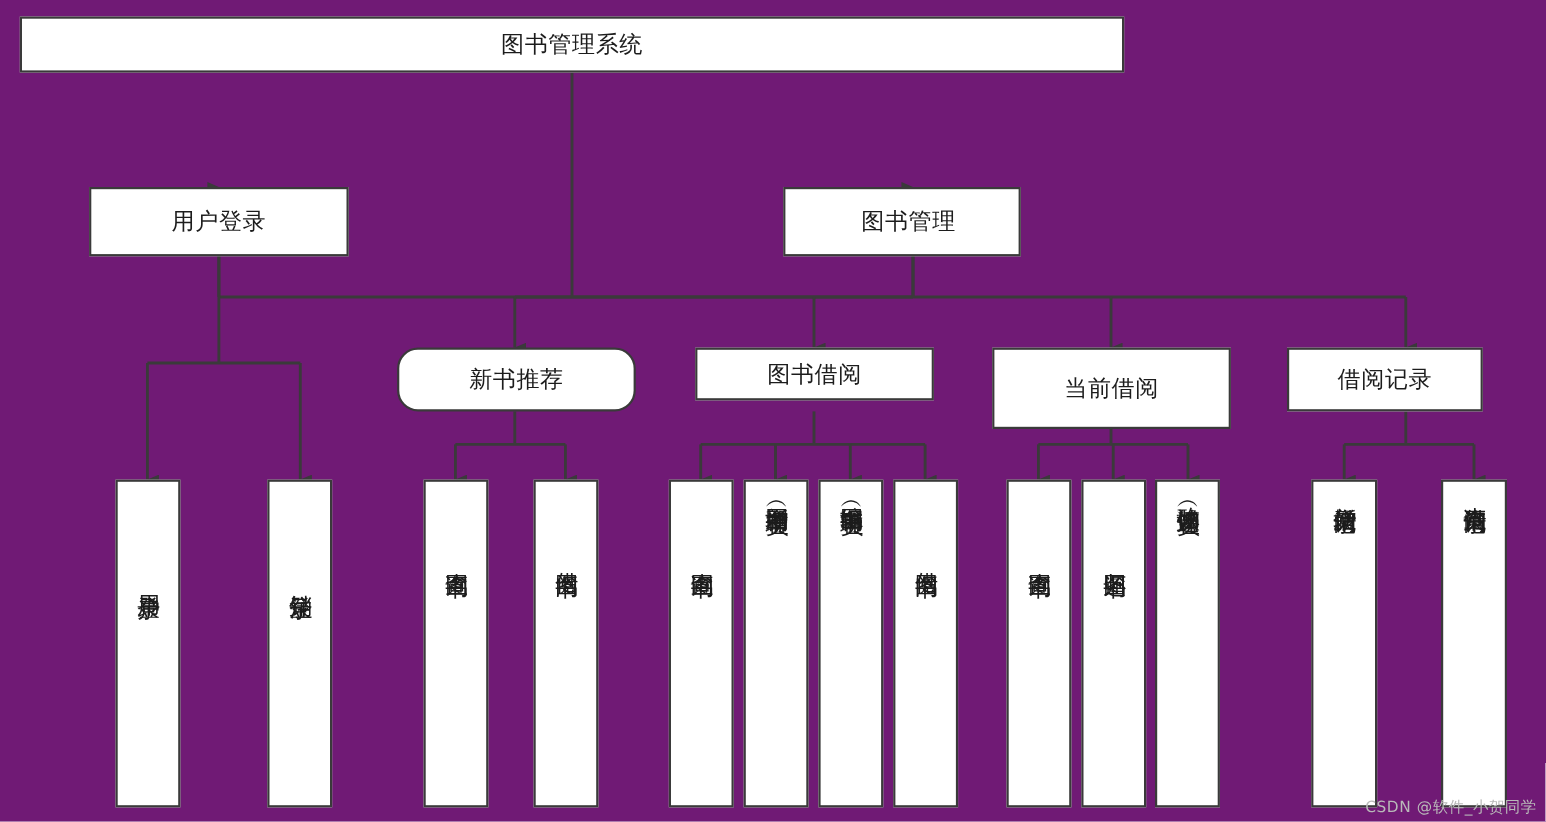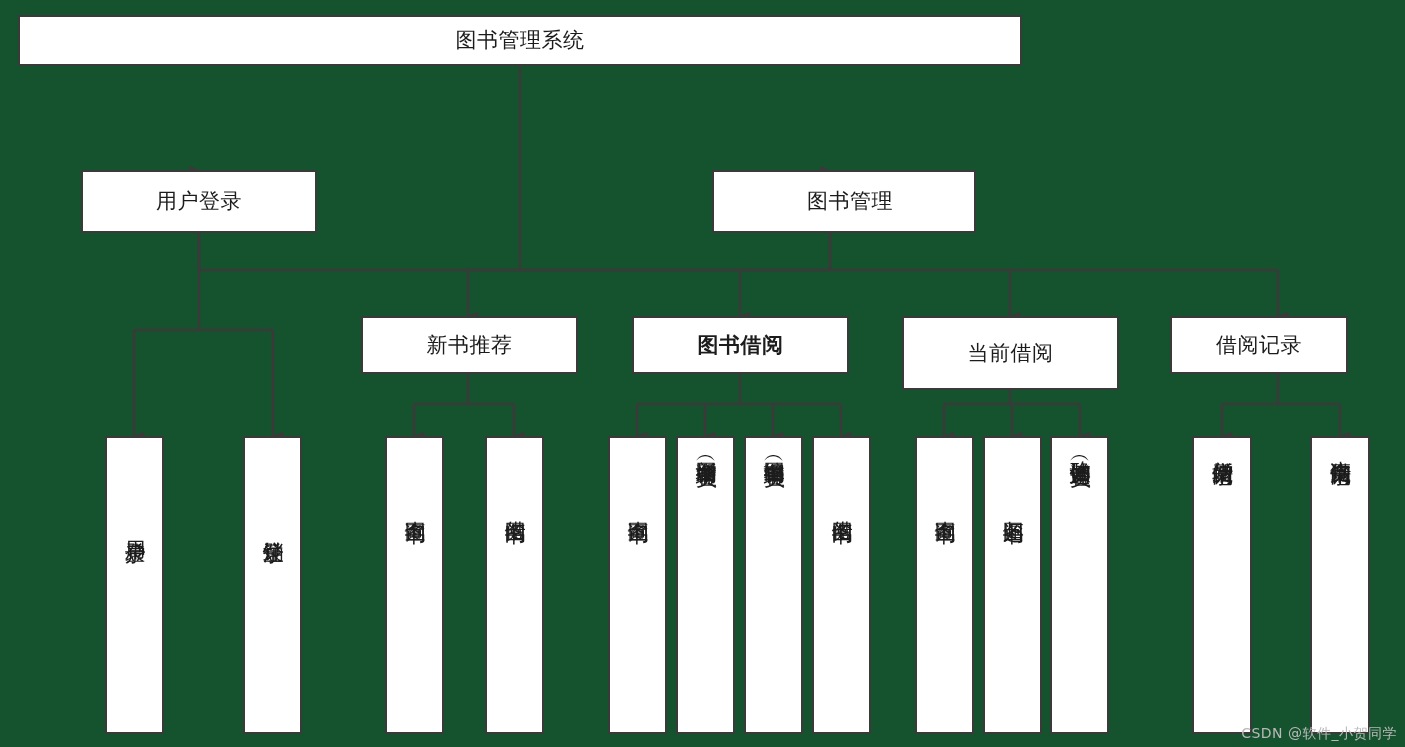--- a/index.html
+++ b/index.html
@@ -9,21 +9,21 @@
     background: #ffffff;
   }
   body {
     font-family: "DejaVu Sans", "Liberation Sans", sans-serif;
     color: #1a1a1a;
   }
   #diagram {
     position: relative;
     width: 1405px;
     height: 747px;
-    background: #14532d;
+    background: #701a75;
     overflow: hidden;
   }
   #connectors {
     position: absolute;
     left: 0;
     top: 0;
     width: 1405px;
     height: 747px;
     pointer-events: none;
   }
@@ -138,28 +138,28 @@
     </g>
   </svg>
 
   <div class="node root" style="left:18px; top:15px; width:1004px; height:51px;">
     <span class="node-label">图书管理系统</span>
   </div>
 
   <div class="node" style="left:81px; top:170px; width:236px; height:63px;">
     <span class="node-label">用户登录</span>
   </div>
-  <div class="node" style="left:712px; top:170px; width:264px; height:63px;padding-left:12px;">
+  <div class="node" style="left:712px; top:170px; width:216px; height:63px;padding-left:12px;">
     <span class="node-label">图书管理</span>
   </div>
 
-  <div class="node" style="left:361px; top:316px; width:217px; height:58px;">
+  <div class="node" style="left:361px; top:316px; width:217px; height:58px;border-radius:19px;">
     <span class="node-label">新书推荐</span>
   </div>
-  <div class="node" style="left:632px; top:316px; width:217px; height:58px;font-weight:bold;">
+  <div class="node" style="left:632px; top:316px; width:217px; height:48px;">
     <span class="node-label">图书借阅</span>
   </div>
   <div class="node" style="left:902px; top:316px; width:217px; height:74px;">
     <span class="node-label">当前借阅</span>
   </div>
   <div class="node" style="left:1170px; top:316px; width:178px; height:58px;">
     <span class="node-label">借阅记录</span>
   </div>
 
   <div class="node leaf pushdown2" style="left:105px; top:436px; width:59px; height:298px;">

